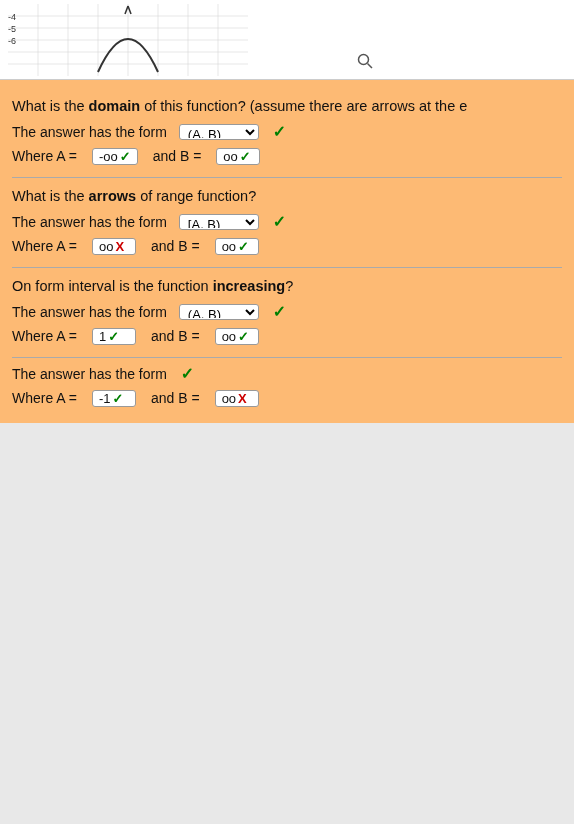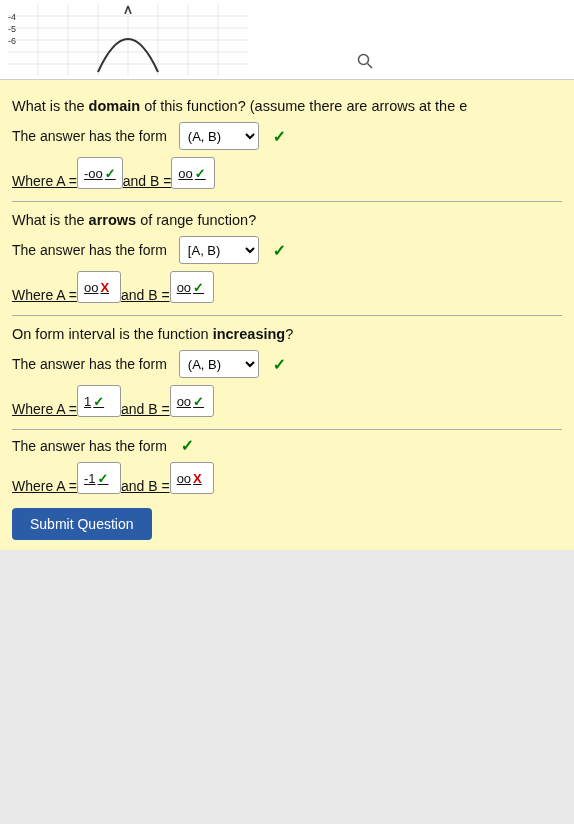--- a/index.html
+++ b/index.html
@@ -23,21 +23,21 @@
       border-bottom: 1px solid #ccc;
       position: relative;
     }
 
     .graph-canvas {
       width: 240px;
       height: 72px;
     }
 
     .content {
-      background: #fef9c3;
+      background: #fdba74;
       padding: 10px 12px 10px 12px;
     }
 
     .question-block {
       margin-bottom: 0;
     }
 
     .question-text {
       font-size: 14.5px;
       padding: 8px 0 4px 0;
@@ -61,42 +61,41 @@
       border-top: 1px solid #aaa;
       margin: 6px 0 2px 0;
     }
 
     .form-select {
       border: 1px solid #999;
       background: #fff;
       border-radius: 3px;
       padding: 1px 4px;
       font-size: 13px;
-      height: 28px;
+      height: 16px;
       min-width: 80px;
       cursor: pointer;
     }
 
     .where-row {
       display: flex;
-      align-items: flex-end;
-      gap: 0;
+      align-items: flex-start;
+      gap: 15px;
       padding: 3px 0 6px 0;
       font-size: 14px;
-      text-decoration: underline;
     }
 
     .value-box {
       border: 1px solid #999;
       background: #fff;
       border-radius: 3px;
       padding: 1px 6px;
       font-size: 13px;
       min-width: 44px;
-      height: 32px;
+      height: 17px;
       display: inline-flex;
       align-items: center;
       position: relative;
     }
 
     .value-box .x-mark {
       color: #cc0000;
       font-weight: bold;
       margin-left: 2px;
     }
@@ -275,16 +274,15 @@
       <div class="value-box">
         <span>-1</span>
         <span class="check-mark">✓</span>
       </div>
       <span>and B =</span>
       <div class="value-box">
         <span>oo</span>
         <span class="x-mark">X</span>
       </div>
     </div>
-    <button class="submit-btn">Submit Question</button>
   </div>
 
 </div>
 
 </body></html>

